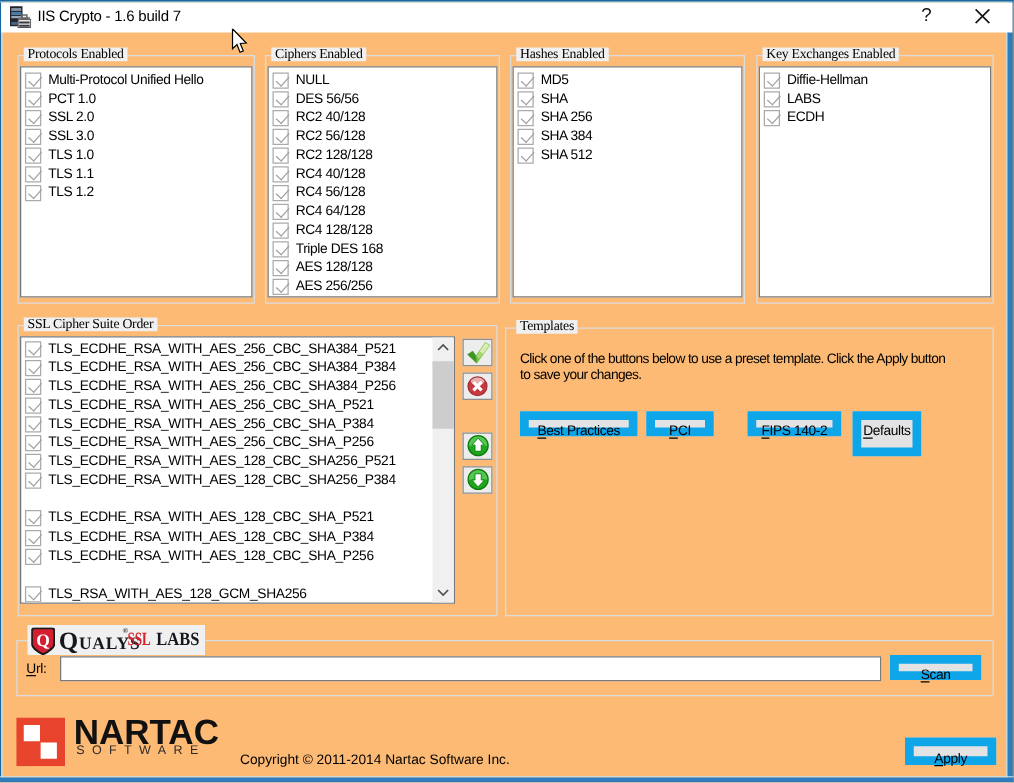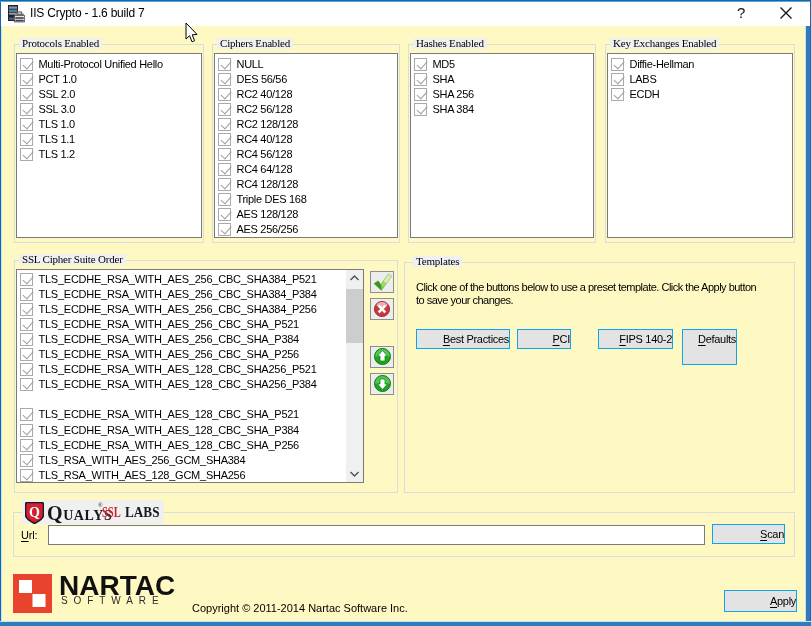--- a/index.html
+++ b/index.html
@@ -1,32 +1,32 @@
 <!DOCTYPE html>
 <html><head><meta charset="utf-8">
 <style>
 * { margin:0; padding:0; box-sizing:border-box; }
 html,body { width:811px; height:626px; overflow:hidden; }
 body { font-family:"Liberation Sans", sans-serif; }
-#win { position:relative; width:811px; height:626px; background:#fef9c3; }
+#win { position:relative; width:811px; height:626px; background:#fdba74; }
 .abs { position:absolute; }
 
 #titlebar { position:absolute; left:1px; top:2px; width:809px; height:24px; background:#fff; }
 #title { position:absolute; left:30px; top:6px; font-size:12px; letter-spacing:-0.2px; color:#000; }
 
 .gb { position:absolute; border:1px solid #dcdcdc; }
 .gl { position:absolute; font-size:11px; letter-spacing:-0.2px; background:#f0f0f0; color:#000; padding:0 3px; line-height:11px;font-family:Liberation Serif, serif; }
 .lb { position:absolute; background:#fff; border:1px solid #7a7a7a; }
 
 .row { position:absolute; left:0; height:15px; font-size:11px; letter-spacing:-0.3px; color:#000; line-height:15px; white-space:nowrap; }
 .cb { position:absolute; left:3px; top:1px; width:13px; height:13px; border:1px solid #aaaaaa; background:#fff; }
 .cb::after { content:""; position:absolute; left:1.5px; top:2px; width:8.5px; height:4.5px; border-left:1.2px solid #9f9f9f; border-bottom:1.2px solid #9f9f9f; transform:rotate(-48deg); }
 .rt { position:absolute; left:21.5px; top:0; }
 
-.btn { position:absolute; background:#e3e3e3; border:1px solid #0ea5e9; font-size:11px; letter-spacing:-0.3px; color:#000; text-align:right; }
+.btn { position:absolute; background:#e3e3e3; border:7px solid #0ea5e9; font-size:11px; letter-spacing:-0.3px; color:#000; text-align:center; }
 .ibtn { position:absolute; width:24px; height:22px; background:#ededed; border:1px solid #8e8e8e; }
 u { text-decoration:underline; text-underline-offset:1.5px; }
 </style></head><body>
 <div id="win">
 
 <div class="abs" style="left:0;top:0;width:811px;height:1px;background:#18659f"></div>
 <div class="abs" style="left:0;top:1px;width:811px;height:1px;background:#57a6d9"></div>
 <div class="abs" style="left:0;top:2px;width:1px;height:620px;background:#18659f"></div>
 <div class="abs" style="left:1px;top:2px;width:1px;height:620px;background:#bfe4f5;"></div>
 <div class="abs" style="left:805px;top:2px;width:1px;height:620px;background:#bfe4f5"></div>
@@ -151,20 +151,24 @@
         <span class="rt">SHA</span>
       </div>
 <div class="row" style="top:32.6px;width:100%">
         <span class="cb"></span>
         <span class="rt">SHA 256</span>
       </div>
 <div class="row" style="top:47.650000000000006px;width:100%">
         <span class="cb"></span>
         <span class="rt">SHA 384</span>
       </div>
+<div class="row" style="top:62.7px;width:100%">
+        <span class="cb"></span>
+        <span class="rt">SHA 512</span>
+      </div>
 </div>
 <div class="gb" style="left:605px;top:44px;width:190px;height:199px"></div>
 <div class="gl" style="left:610px;top:38px">Key Exchanges Enabled</div>
 <div class="lb" style="left:607px;top:53px;width:186px;height:185px">
 <div class="row" style="top:2.5px;width:100%">
         <span class="cb"></span>
         <span class="rt">Diffie-Hellman</span>
       </div>
 <div class="row" style="top:17.55px;width:100%">
         <span class="cb"></span>
@@ -214,24 +218,20 @@
         <span class="cb"></span>
         <span class="rt" style="letter-spacing:-0.25px">TLS_ECDHE_RSA_WITH_AES_128_CBC_SHA_P521</span>
       </div>
 <div class="row" style="top:152.5px;width:100%">
         <span class="cb"></span>
         <span class="rt" style="letter-spacing:-0.25px">TLS_ECDHE_RSA_WITH_AES_128_CBC_SHA_P384</span>
       </div>
 <div class="row" style="top:167.55px;width:100%">
         <span class="cb"></span>
         <span class="rt" style="letter-spacing:-0.25px">TLS_ECDHE_RSA_WITH_AES_128_CBC_SHA_P256</span>
-      </div>
-<div class="row" style="top:182.60000000000002px;width:100%">
-        <span class="cb"></span>
-        <span class="rt" style="letter-spacing:-0.25px">TLS_RSA_WITH_AES_256_GCM_SHA384</span>
       </div>
 <div class="row" style="top:197.65000000000003px;width:100%">
         <span class="cb"></span>
         <span class="rt" style="letter-spacing:-0.25px">TLS_RSA_WITH_AES_128_GCM_SHA256</span>
       </div>
 </div>
 <div class="abs" style="left:346px;top:270px;width:17px;height:212px;background:#f0f0f0"></div>
 <svg class="abs" style="left:346px;top:270px" width="17" height="17" viewBox="0 0 17 17">
 <path d="M4.5,10 L8.5,6 L12.5,10" fill="none" stroke="#505050" stroke-width="1.4"></path>
     </svg>

